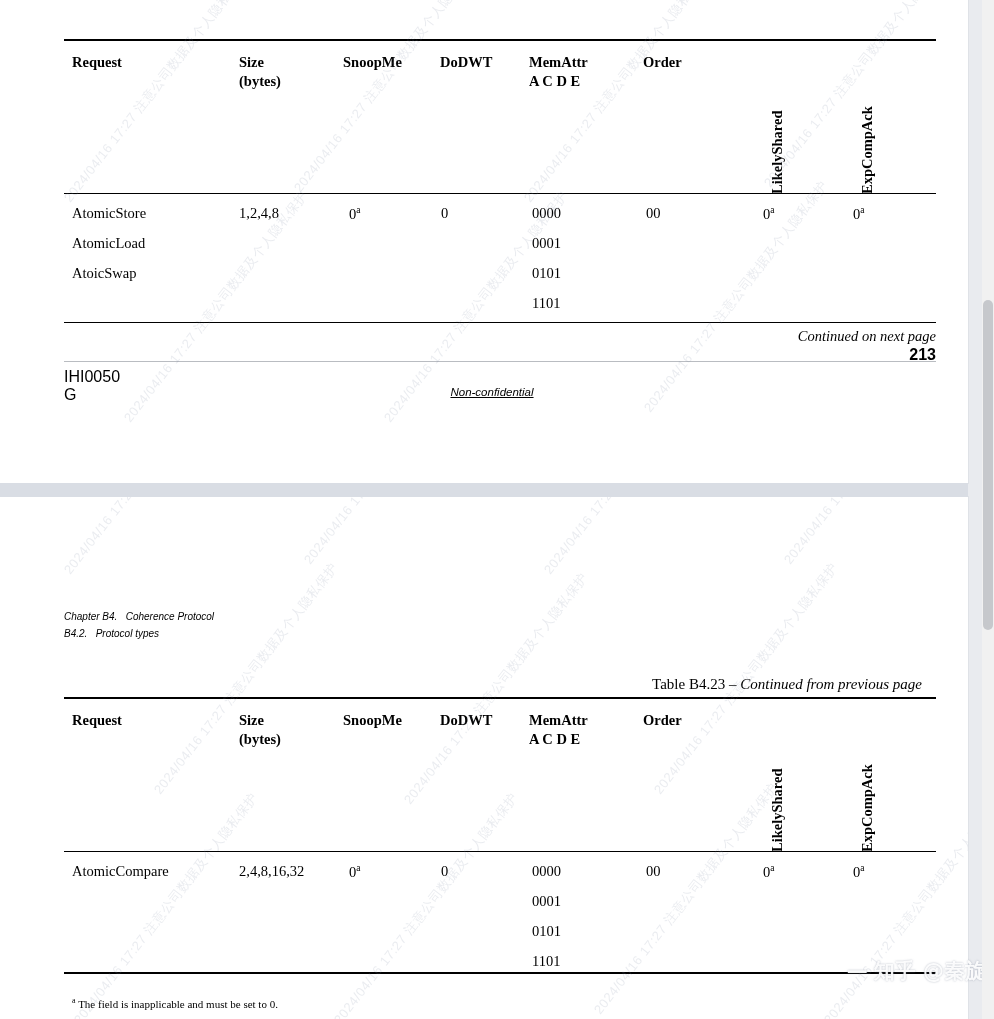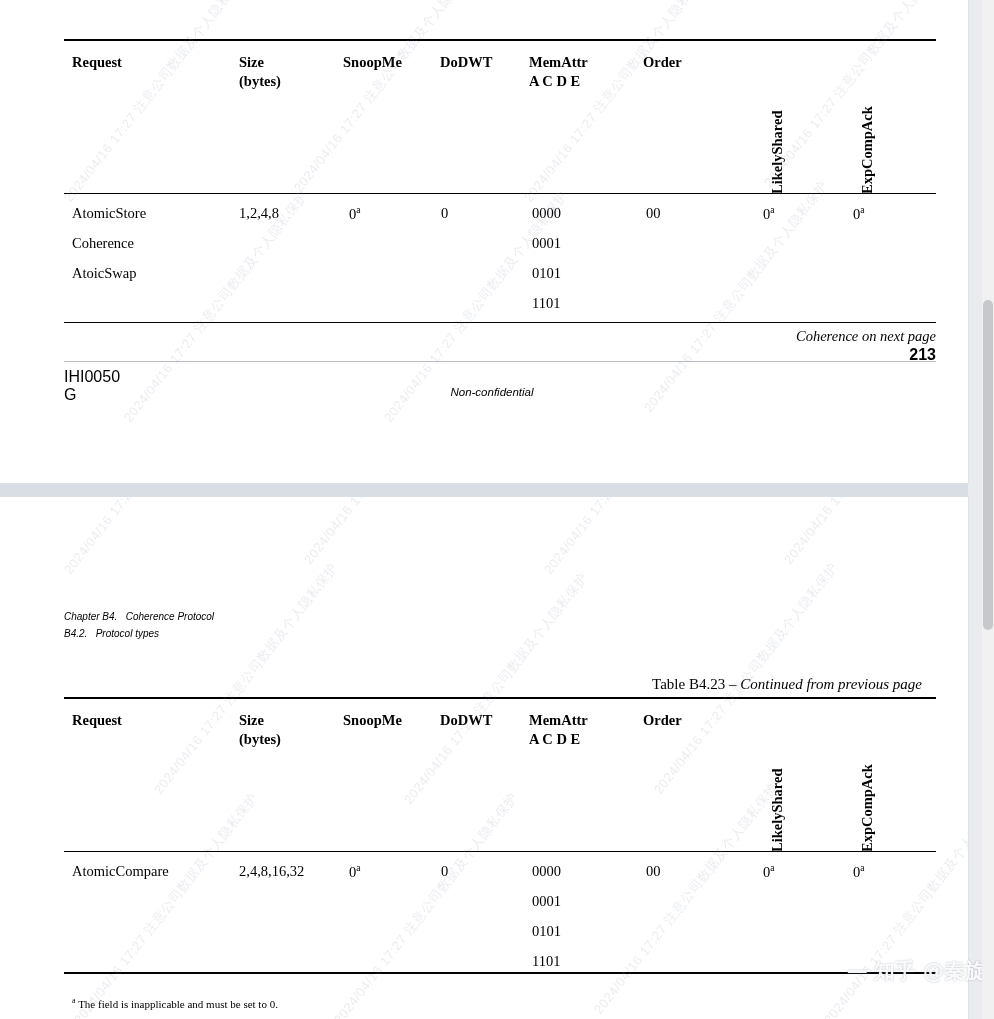--- a/index.html
+++ b/index.html
@@ -254,21 +254,21 @@
       <div class="hdr" style="left:529px; top:277px;">A C D E</div>
 
       <div class="hdr" style="left:643px; top:258px;">Order</div>
 
       <div class="hdr-rot" style="left:786px; top:382px;">LikelyShared</div>
       <div class="hdr-rot" style="left:876px; top:382px;">ExpCompAck</div>
 
       <div class="rule rule-thin" style="top:398px;"></div>
 
       <div class="cell" style="left:72px;  top:410px;">AtomicStore</div>
-      <div class="cell" style="left:72px;  top:440px;">Coherence</div>
+      <div class="cell" style="left:72px;  top:440px;">AtomicLoad</div>
       <div class="cell" style="left:72px;  top:470px;">AtoicSwap</div>
 
       <div class="cell" style="left:239px; top:410px;">1,2,4,8</div>
 
       <div class="cell" style="left:349px; top:410px;"><span>0</span><sup>a</sup></div>
 
       <div class="cell" style="left:441px; top:410px;">0</div>
 
       <div class="cell" style="left:532px; top:410px;">0000</div>
       <div class="cell" style="left:532px; top:440px;">0001</div>
@@ -276,26 +276,26 @@
       <div class="cell" style="left:532px; top:500px;">1101</div>
 
       <div class="cell" style="left:646px; top:410px;">00</div>
 
       <div class="cell" style="left:763px; top:410px;"><span>0</span><sup>a</sup></div>
 
       <div class="cell" style="left:853px; top:410px;"><span>0</span><sup>a</sup></div>
 
       <div class="rule rule-thin" style="top:527px;"></div>
 
-      <div class="contnext" style="right:32px; top:533px;">Coherence on next page</div>
+      <div class="contnext" style="right:32px; top:533px;">Continued on next page</div>
 
       <div class="footer-rule" style="top:566px;"></div>
       <div class="footer-txt" style="left:64px; top:573px;">IHI0050</div>
       <div class="footer-txt" style="left:64px; top:591px;">G</div>
-      <div class="footer-copy" style="left:0; top:591px; width:984px;">Non-confidential</div>
+      <div class="footer-copy" style="left:0; top:591px; width:984px;text-decoration:underline;">Non-confidential</div>
       <div class="footer-txt" style="right:32px; top:551px;font-weight:bold;">213</div>
 
     </div>
   </div>
 
   <div id="gap-band"></div>
 
   <div class="page" id="page-2">
     <div class="page-inner">
 

